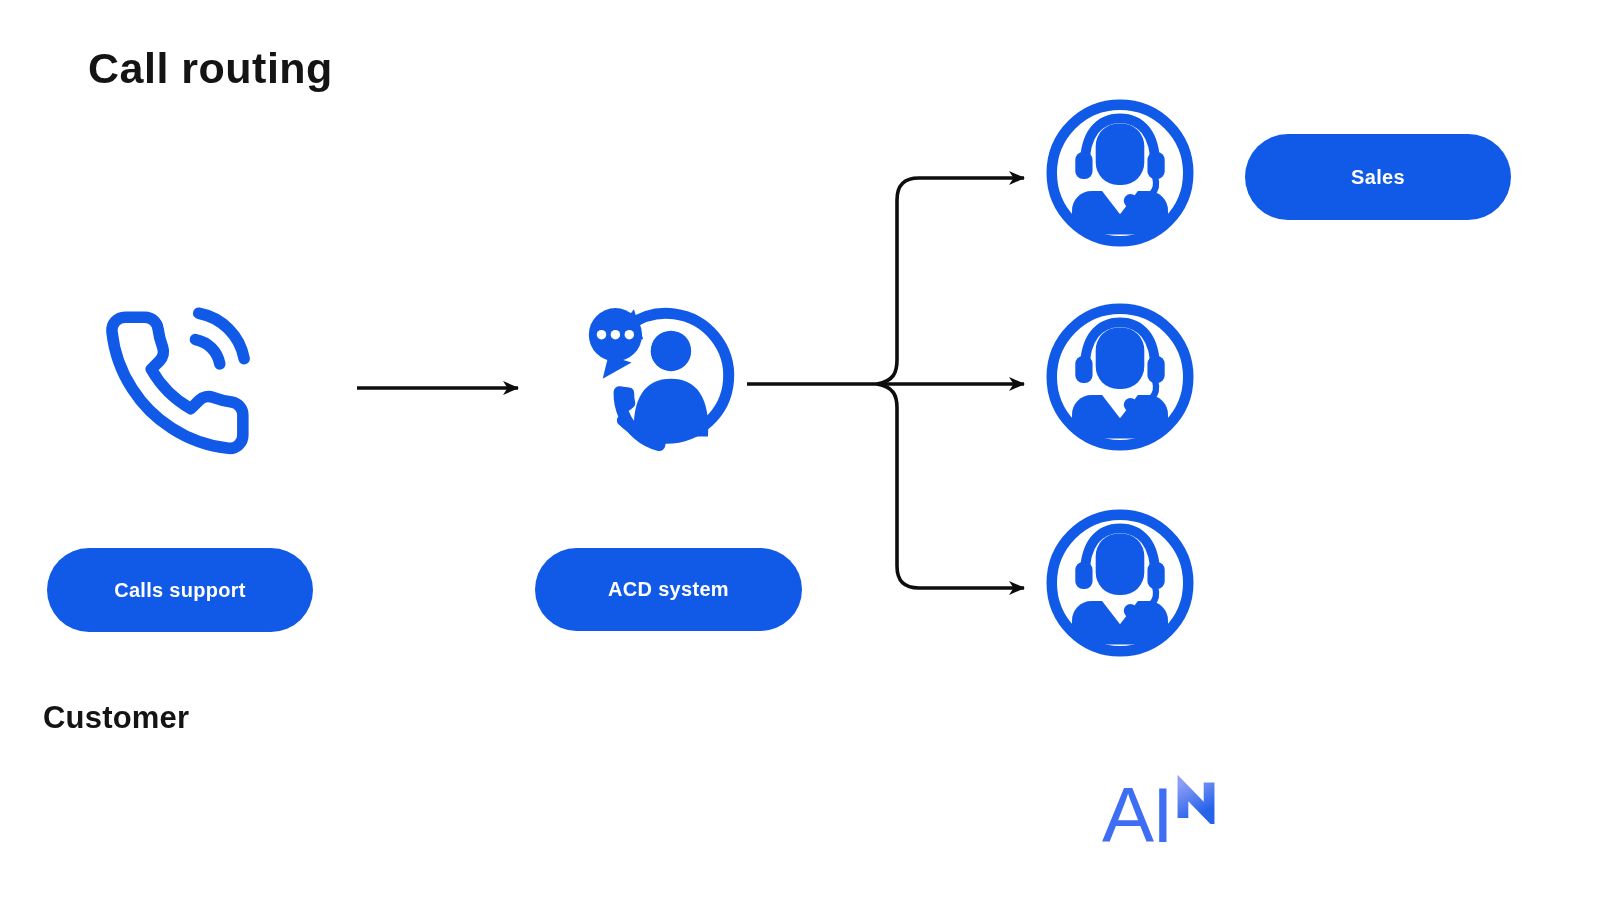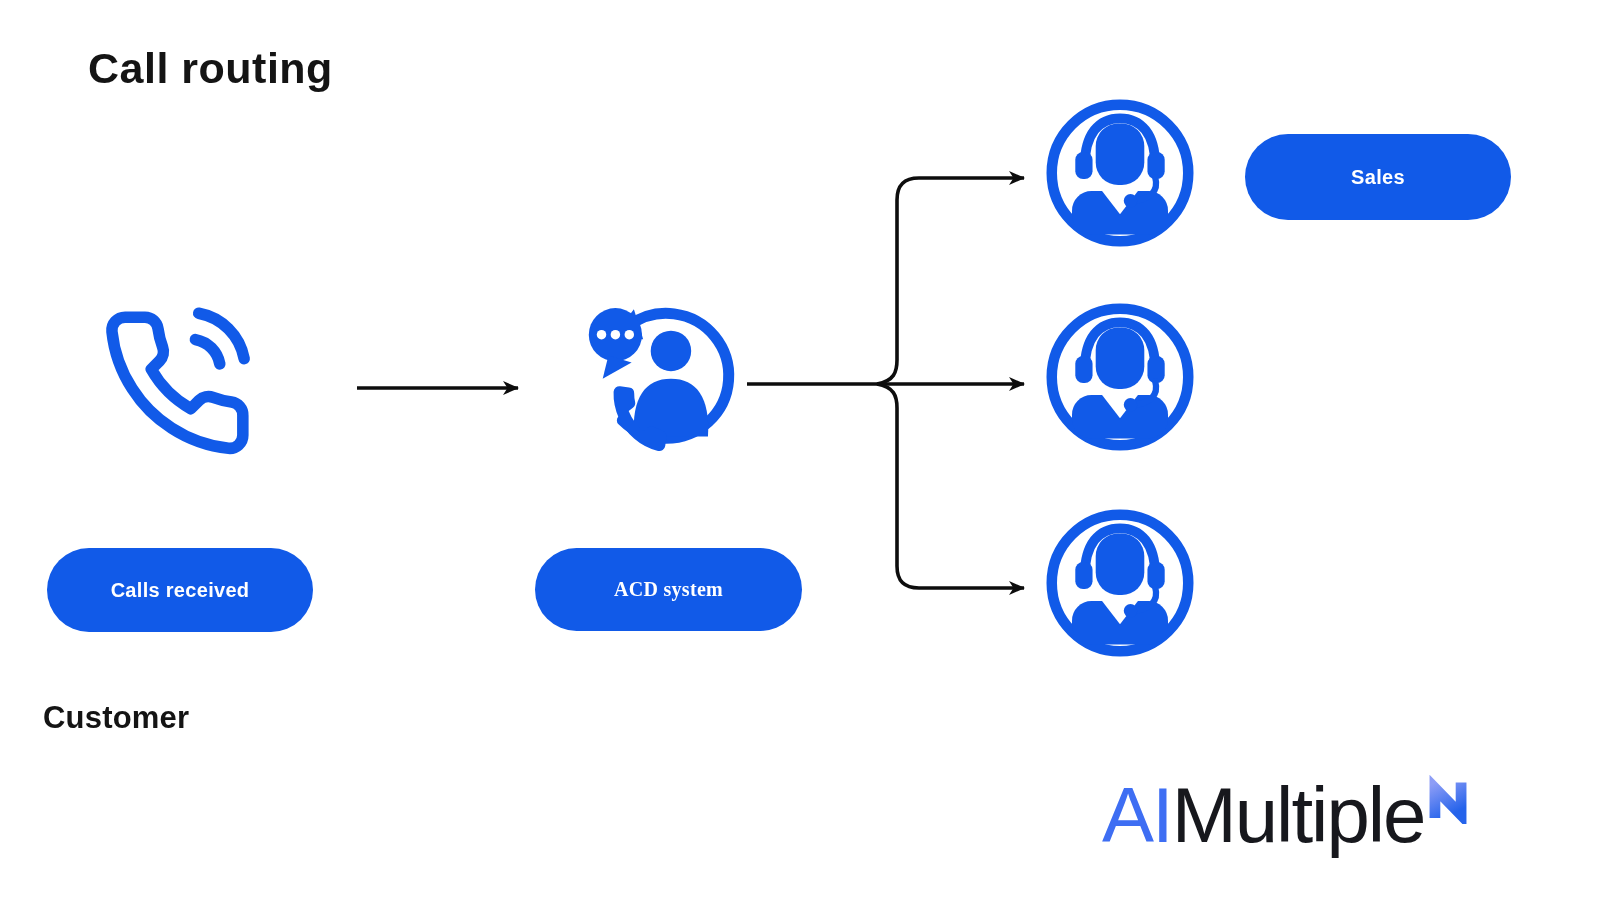--- a/index.html
+++ b/index.html
@@ -16,21 +16,21 @@
     color:#141414;letter-spacing:0.5px;}
 
   .connectors{position:absolute;left:0;top:0;}
 
   .icon-abs{position:absolute;}
 
   .pill{position:absolute;display:flex;align-items:center;justify-content:center;
     background:var(--blue);color:#ffffff;border-radius:60px;
     font-size:20px;font-weight:700;letter-spacing:0.3px;white-space:nowrap;}
   .pill-calls{left:47px;top:548px;width:266px;height:84px;}
-  .pill-acd{left:535px;top:548px;width:267px;height:83px;font-family:Liberation Serif, serif;}
+  .pill-acd{left:535px;top:548px;width:267px;height:83px;}
   .pill-sales{left:1245px;top:134px;width:266px;height:86px;}
   .pill-support{left:1243px;top:341px;width:268px;height:86px;font-size:28px;}
   .pill-billing{left:1243px;top:544px;width:268px;height:84px;}
 
   .col-label{position:absolute;top:700px;text-align:left;color:#141414;
     font-size:31px;font-weight:700;letter-spacing:0.2px;}
   .label-customer{left:43px;width:250px;}
   .label-agent{left:503px;width:340px;}
   .label-department{left:1225px;width:300px;}
 
@@ -113,29 +113,28 @@
     <rect x="18" y="62" width="64" height="29" rx="13" fill="#115ae8"></rect>
     <polygon points="36.5,60 50,77.5 63.5,60" fill="#ffffff"></polygon>
     <rect x="33.8" y="17" width="32.4" height="41" rx="15" fill="#115ae8"></rect>
     <path d="M26.5 45 C26.5 24 36 13.5 50 13.5 C64 13.5 73.5 24 73.5 45" stroke="#115ae8" stroke-width="6.5" fill="none" stroke-linecap="round"></path>
     <rect x="20.2" y="36" width="11.5" height="18" rx="5.2" fill="#115ae8"></rect>
     <rect x="68.3" y="36" width="11.5" height="18" rx="5.2" fill="#115ae8"></rect>
     <path d="M73.5 53 C76 62 70 68 58 68.5" stroke="#115ae8" stroke-width="4.2" fill="none" stroke-linecap="round"></path>
     <circle cx="57" cy="68.5" r="4.5" fill="#115ae8"></circle>
   </svg>
 
-  <div class="pill pill-calls">Calls received</div>
+  <div class="pill pill-calls">Calls support</div>
   <div class="pill pill-acd">ACD system</div>
   <div class="pill pill-sales">Sales</div>
 
   <div class="col-label label-customer">Customer</div>
 
   <div class="logo">
     <span class="ai">AI</span>
-      <span>Multiple</span>
     <svg class="bolt" width="40" height="52" viewBox="0 0 26 32">
       <defs>
         <linearGradient id="boltg" x1="0" y1="0" x2="0.4" y2="1">
           <stop offset="0" stop-color="#8d9df6"></stop>
           <stop offset="1" stop-color="#2563eb"></stop>
         </linearGradient>
       </defs>
       <polyline points="4.5,29 4.5,9.5 21.5,27 21.5,6" fill="none" stroke="url(#boltg)" stroke-width="7"></polyline>
     </svg>
   </div>

